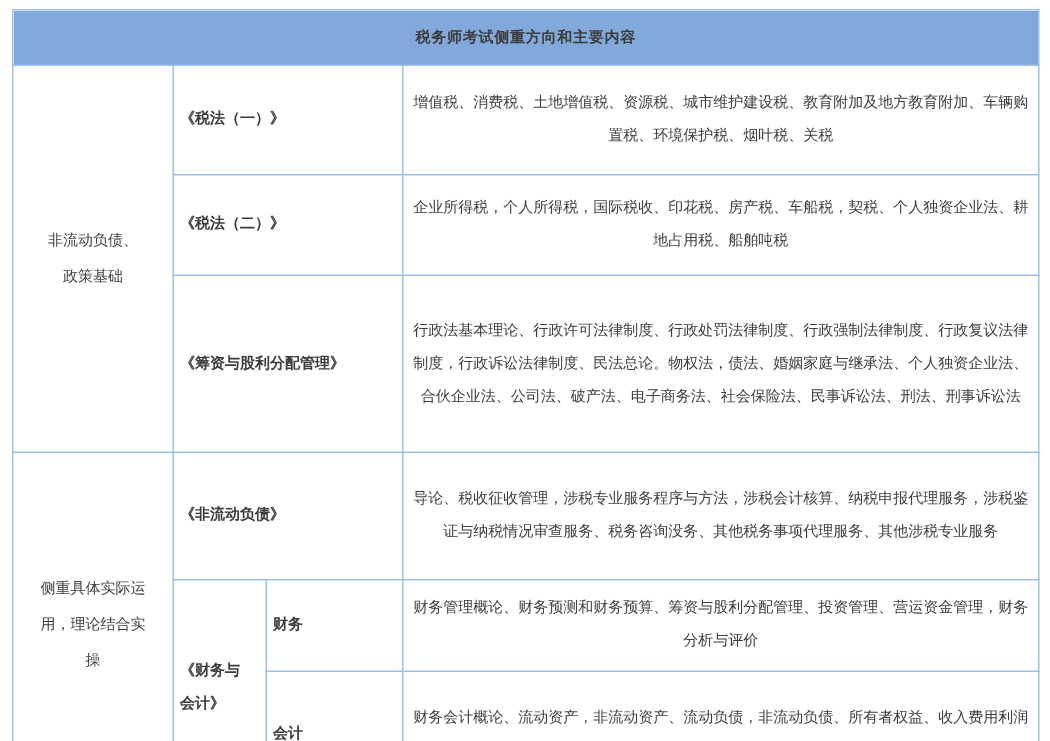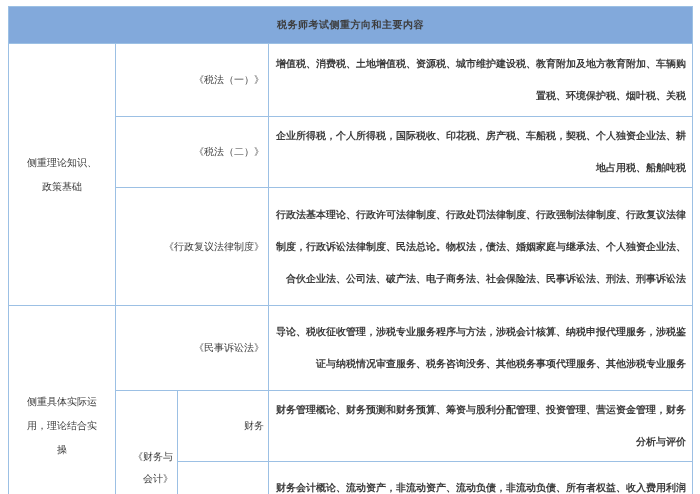--- a/index.html
+++ b/index.html
@@ -26,30 +26,30 @@
     height:34px;
     letter-spacing:0.5px;
   }
   td.cat-cell{
     text-align:center;
     white-space:pre-line;
     line-height:24px;
     padding:0 4px;
   }
   td.subj-cell{
-    text-align:right;
+    text-align:left;
     white-space:pre-line;
     line-height:22px;
     padding:0 4px;
+    font-weight:bold;
   }
   td.content-cell{
-    text-align:right;
-    line-height:32px;
+    text-align:center;
+    line-height:22px;
     padding:3px 6px 3px 6px;
-    font-weight:bold;
   }
   td.r1{height:66px;}
   td.r2{height:60px;}
   td.r3{height:111px;margin-left:32px;}
   td.r4{height:78px;}
   td.r5{height:54px;}
   td.r6{height:77px;}
 </style>
 </head>
 <body>
@@ -59,38 +59,38 @@
     <col style="width:107px">
     <col style="width:62px">
     <col style="width:91px">
     <col style="width:424px">
   </colgroup>
   <tbody>
     <tr>
       <td class="title-cell" colspan="4">税务师考试侧重方向和主要内容</td>
     </tr>
     <tr>
-      <td class="cat-cell r1" rowspan="3">侧重理论知识、
+      <td class="cat-cell r1" rowspan="3">非流动负债、
 政策基础</td>
       <td class="subj-cell r1" colspan="2">《税法（一）》</td>
       <td class="content-cell r1">增值税、消费税、土地增值税、资源税、城市维护建设税、教育附加及地方教育附加、车辆购置税、环境保护税、烟叶税、关税</td>
     </tr>
     <tr>
       <td class="subj-cell r2" colspan="2">《税法（二）》</td>
       <td class="content-cell r2">企业所得税，个人所得税，国际税收、印花税、房产税、车船税，契税、个人独资企业法、耕地占用税、船舶吨税</td>
     </tr>
     <tr>
-      <td class="subj-cell r3" colspan="2">《行政复议法律制度》</td>
+      <td class="subj-cell r3" colspan="2">《筹资与股利分配管理》</td>
       <td class="content-cell r3">行政法基本理论、行政许可法律制度、行政处罚法律制度、行政强制法律制度、行政复议法律制度，行政诉讼法律制度、民法总论。物权法，债法、婚姻家庭与继承法、个人独资企业法、合伙企业法、公司法、破产法、电子商务法、社会保险法、民事诉讼法、刑法、刑事诉讼法</td>
     </tr>
     <tr>
       <td class="cat-cell r4" rowspan="3">侧重具体实际运
 用，理论结合实
 操</td>
-      <td class="subj-cell r4" colspan="2">《民事诉讼法》</td>
+      <td class="subj-cell r4" colspan="2">《非流动负债》</td>
       <td class="content-cell r4">导论、税收征收管理，涉税专业服务程序与方法，涉税会计核算、纳税申报代理服务，涉税鉴证与纳税情况审查服务、税务咨询没务、其他税务事项代理服务、其他涉税专业服务</td>
     </tr>
     <tr>
       <td class="subj-cell r5" rowspan="2">《财务与
 会计》</td>
       <td class="subj-cell r5">财务</td>
       <td class="content-cell r5">财务管理概论、财务预测和财务预算、筹资与股利分配管理、投资管理、营运资金管理，财务分析与评价</td>
     </tr>
     <tr>
       <td class="subj-cell r6">会计</td>

